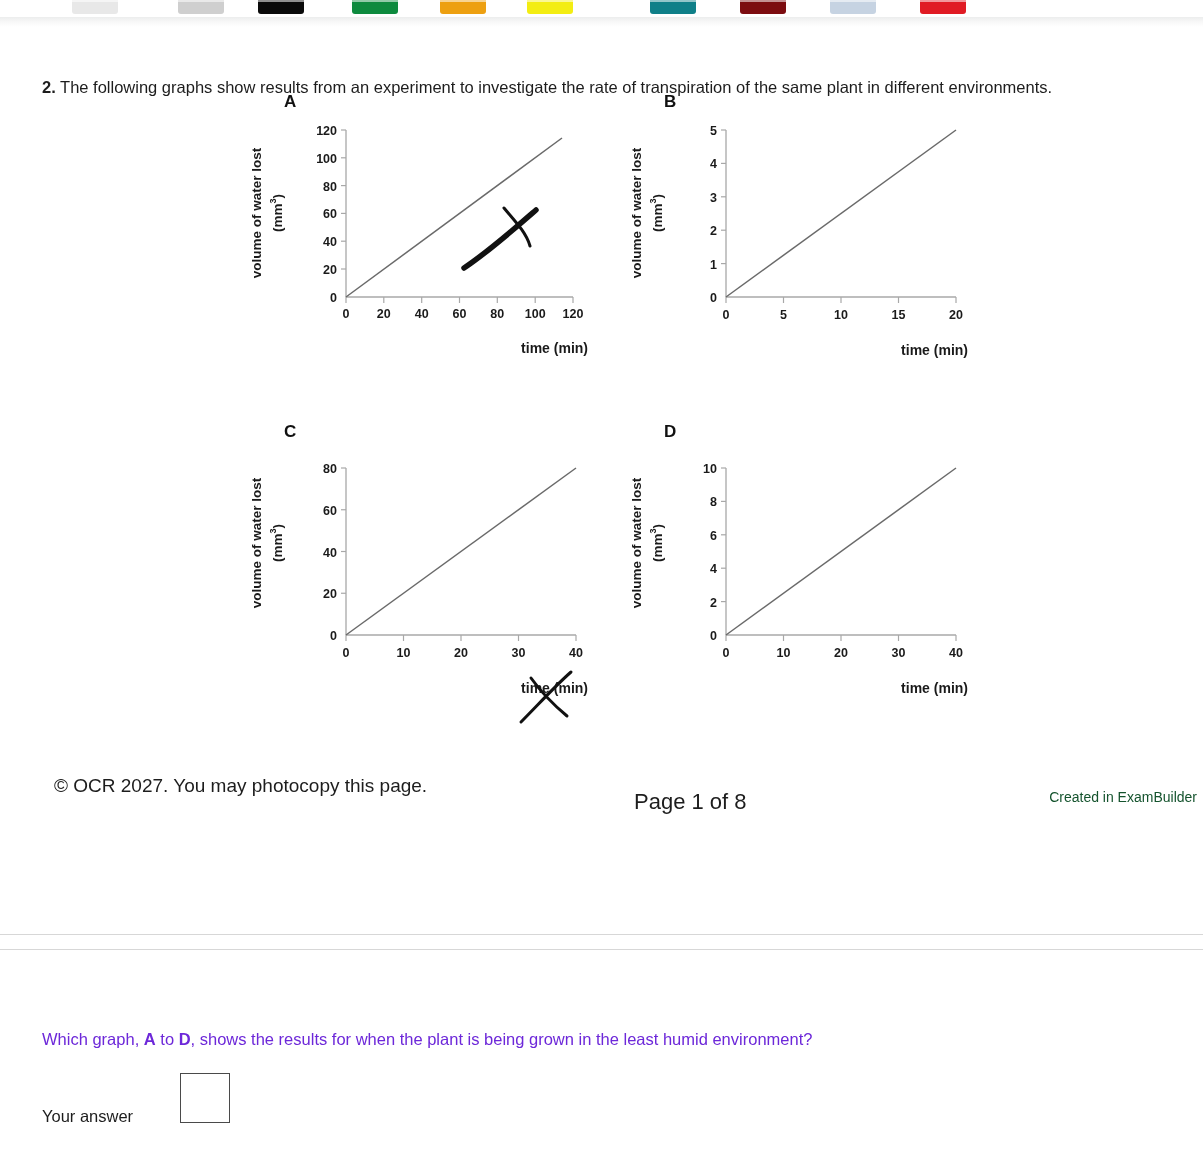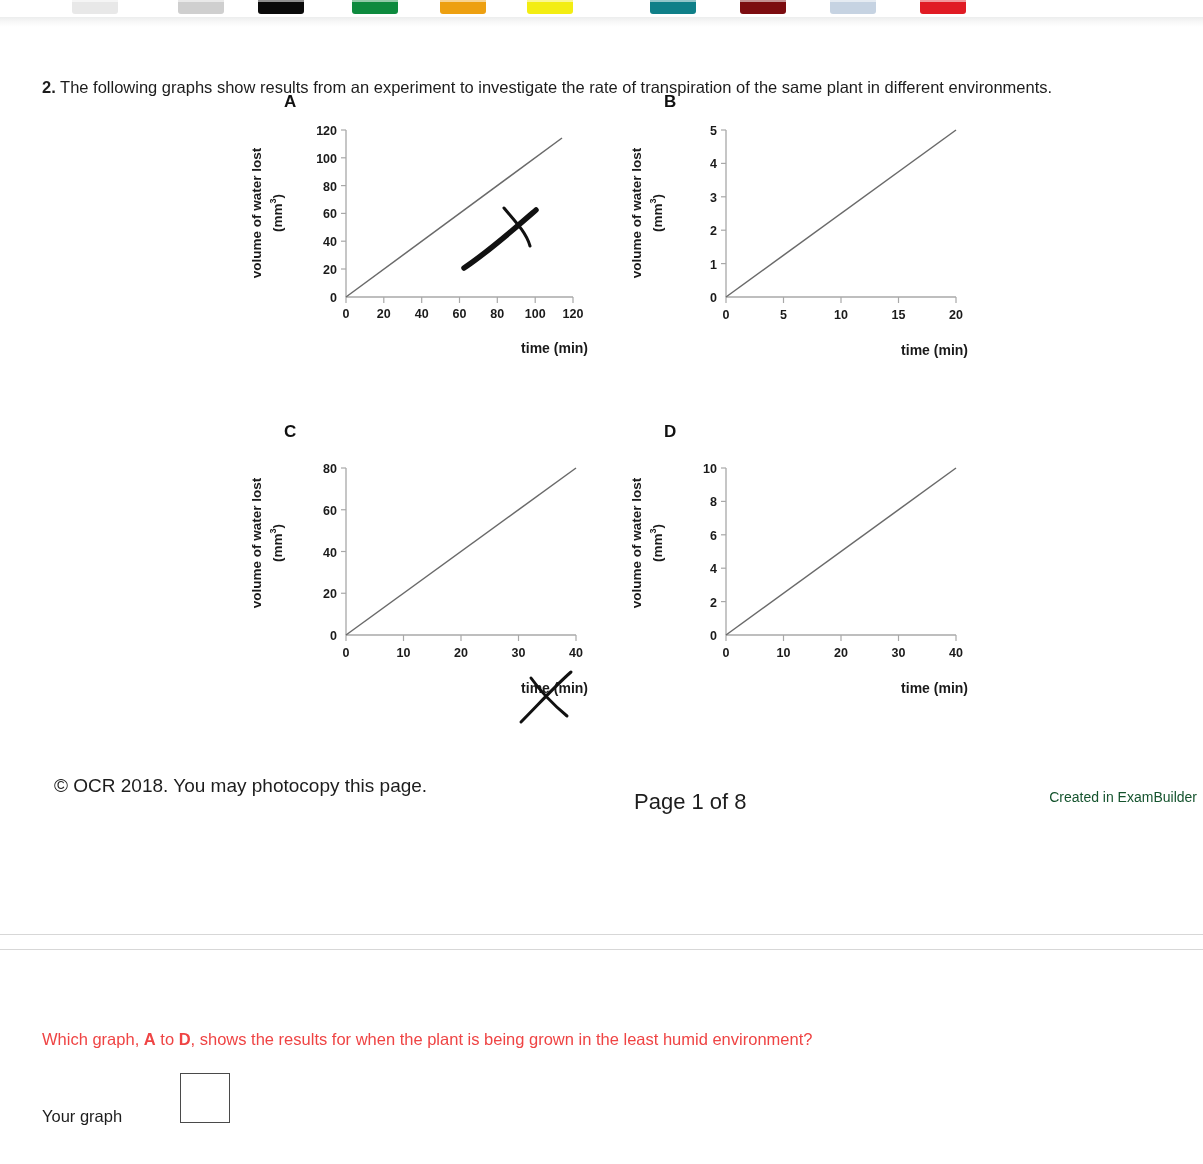--- a/index.html
+++ b/index.html
@@ -162,21 +162,21 @@
   }
   #divider-1 { top: 934px; }
   #divider-2 { top: 949px; }
 
   
   #answer-question {
     position: absolute;
     left: 42px;
     top: 1030px;
     font-size: 16.5px;
-    color: #ef4444;
+    color: #6d28d9;
   }
   #answer-question b { font-weight: bold; }
 
   #answer-label {
     position: absolute;
     left: 42px;
     top: 1107px;
     font-size: 16.5px;
     color: #1d1d1d;
   }
@@ -379,24 +379,24 @@
       <text class="tick-text x" x="105.5" y="207">10</text>
       <text class="tick-text x" x="163" y="207">20</text>
       <text class="tick-text x" x="220.5" y="207">30</text>
       <text class="tick-text x" x="278" y="207">40</text>
     </g>
     <path class="data-line" d="M 48 185 L 278 18"></path>
   </svg>
   <div class="xlabel" style="left:40px; top:258px; width:290px;">time (min)</div>
 </div>
 
-<div id="footer-copyright">© OCR 2018. You may photocopy this page.</div>
+<div id="footer-copyright">© OCR 2027. You may photocopy this page.</div>
 <div id="footer-page">Page 1 of 8</div>
 <div id="footer-builder">Created in ExamBuilder</div>
 
 <div class="divider" id="divider-1"></div>
 <div class="divider" id="divider-2"></div>
 
 <div id="answer-question">
   <span>Which graph, </span><b>A</b><span> to </span><b>D</b><span>, shows the results for when the plant is being grown in the least humid environment?</span>
 </div>
-<div id="answer-label">Your graph</div>
+<div id="answer-label">Your answer</div>
 <div id="answer-box"></div>
 
 </body></html>

